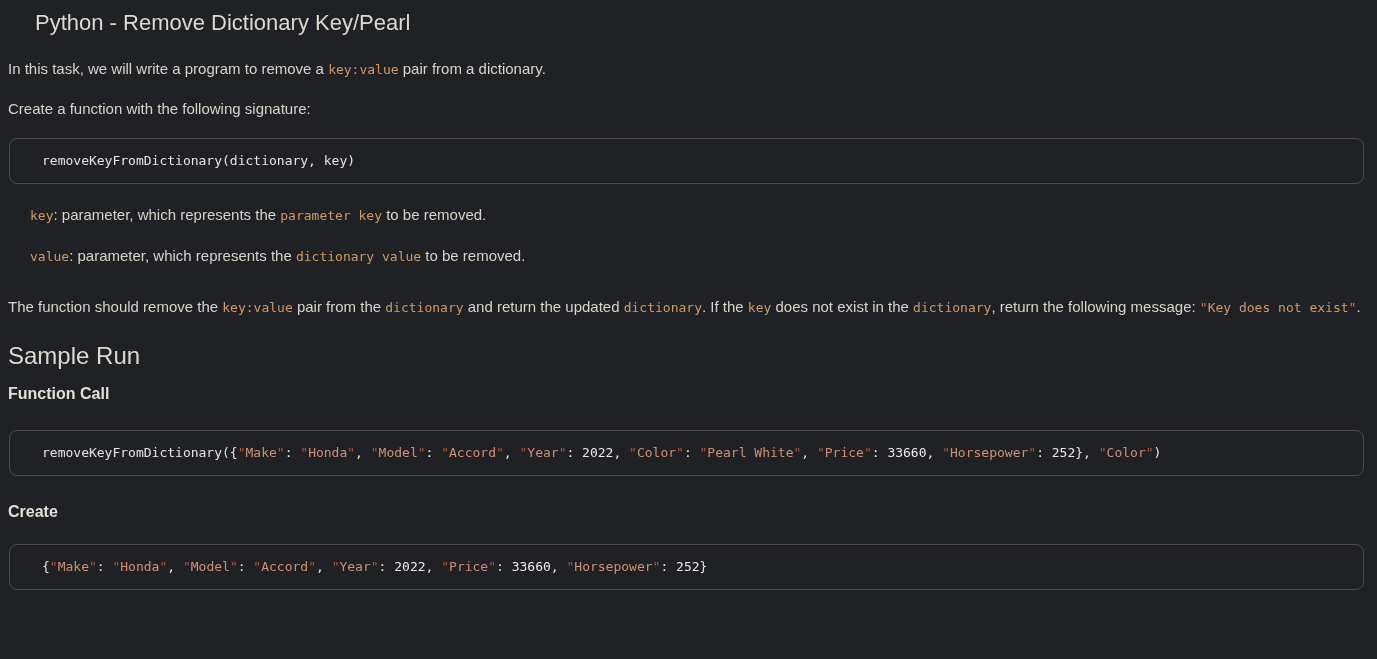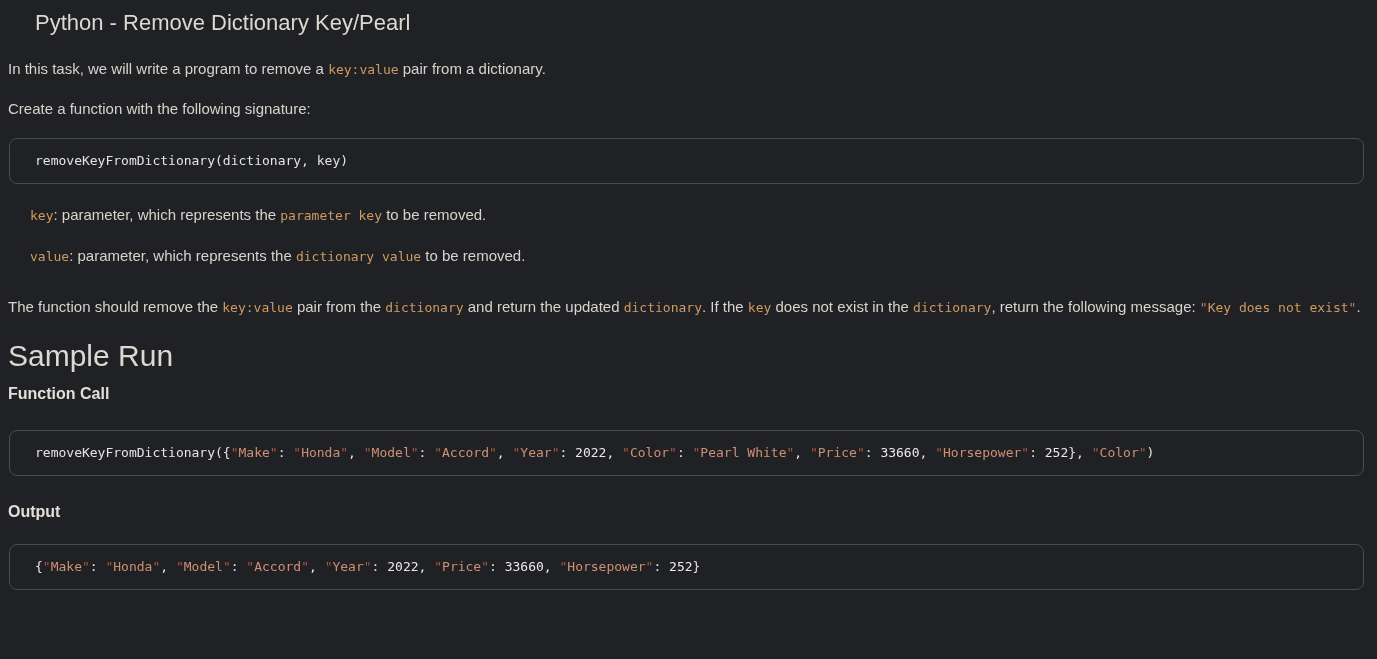--- a/index.html
+++ b/index.html
@@ -24,21 +24,21 @@
     line-height: 18px;
     margin: 0 8px;
   }
   .intro        { margin-top: 24px; }
   .sig-instr    { margin-top: 21px; }
   .description  { margin-top: 28px; line-height: 26px; text-align: justify; margin-right: 10px; }
   .codeblock {
     border: 1px solid #4b4b4b;
     border-radius: 8px;
     margin: 0 13px 0 9px;
-    padding: 13px 16px 13px 25px;
+    padding: 13px 16px 13px 32px;
     font-family: "DejaVu Sans Mono", monospace;
     font-size: 13px;
     line-height: 18px;
     color: #e6e4e0;
     white-space: pre;
     overflow: hidden;
     background: #202124;
   }
   .codeblock-signature    { margin-top: 20px; }
   .codeblock-functioncall { margin-top: 27px; }
@@ -52,21 +52,21 @@
   .inline-code {
     font-family: "DejaVu Sans Mono", monospace;
     font-size: 13px;
     color: #cf9a62;
   }
   .inline-code .sq { color: #c87a5e; }
   .tok-str { color: #d08f75; }
   .tok-str .q { color: #aa5740; }
   .tok-num { color: #eceae7; }
   .section-heading {
-    font-size: 30px;
+    font-size: 24px;
     font-weight: 400;
     color: #ddd8d0;
     margin: 21px 0 0 8px;
     line-height: 28px;
   }
   .sub-heading {
     font-size: 16px;
     font-weight: 700;
     color: #e3dfd8;
     margin: 15px 0 0 8px;
@@ -91,15 +91,15 @@
 </div>
 
 <p class="para description">The function should remove the <span class="inline-code">key:value</span> pair from the <span class="inline-code">dictionary</span> and return the updated <span class="inline-code">dictionary</span>. If the <span class="inline-code">key</span> does not exist in the <span class="inline-code">dictionary</span>, return the following message: <span class="inline-code"><span class="sq">"</span>Key does not exist<span class="sq">"</span></span>.</p>
 
 <h2 class="section-heading">Sample Run</h2>
 
 <h3 class="sub-heading">Function Call</h3>
 
 <div class="codeblock codeblock-functioncall">removeKeyFromDictionary({<span class="tok-str"><span class="q">"</span>Make<span class="q">"</span></span>: <span class="tok-str"><span class="q">"</span>Honda<span class="q">"</span></span>, <span class="tok-str"><span class="q">"</span>Model<span class="q">"</span></span>: <span class="tok-str"><span class="q">"</span>Accord<span class="q">"</span></span>, <span class="tok-str"><span class="q">"</span>Year<span class="q">"</span></span>: <span class="tok-num">2022</span>, <span class="tok-str"><span class="q">"</span>Color<span class="q">"</span></span>: <span class="tok-str"><span class="q">"</span>Pearl White<span class="q">"</span></span>, <span class="tok-str"><span class="q">"</span>Price<span class="q">"</span></span>: <span class="tok-num">33660</span>, <span class="tok-str"><span class="q">"</span>Horsepower<span class="q">"</span></span>: <span class="tok-num">252</span>}, <span class="tok-str"><span class="q">"</span>Color<span class="q">"</span></span>)</div>
 
-<h3 class="sub-heading sub-heading-output">Output</h3>
+<h3 class="sub-heading sub-heading-output">Create</h3>
 
 <div class="codeblock codeblock-output">{<span class="tok-str"><span class="q">"</span>Make<span class="q">"</span></span>: <span class="tok-str"><span class="q">"</span>Honda<span class="q">"</span></span>, <span class="tok-str"><span class="q">"</span>Model<span class="q">"</span></span>: <span class="tok-str"><span class="q">"</span>Accord<span class="q">"</span></span>, <span class="tok-str"><span class="q">"</span>Year<span class="q">"</span></span>: <span class="tok-num">2022</span>, <span class="tok-str"><span class="q">"</span>Price<span class="q">"</span></span>: <span class="tok-num">33660</span>, <span class="tok-str"><span class="q">"</span>Horsepower<span class="q">"</span></span>: <span class="tok-num">252</span>}</div>
 
 </body></html>

